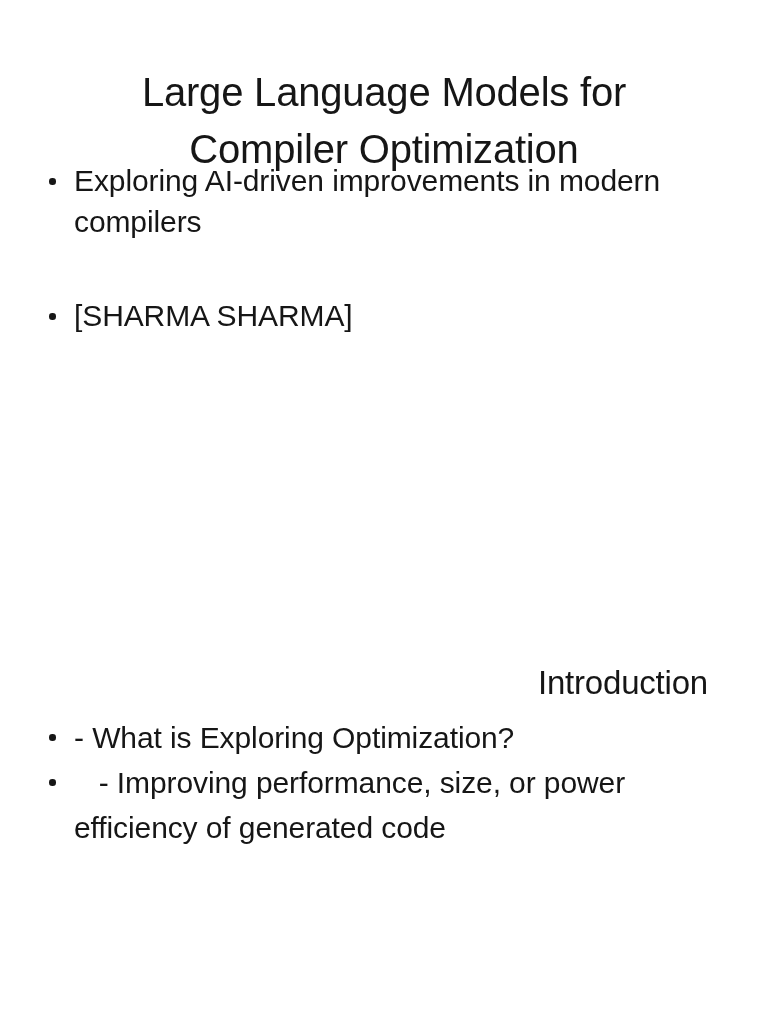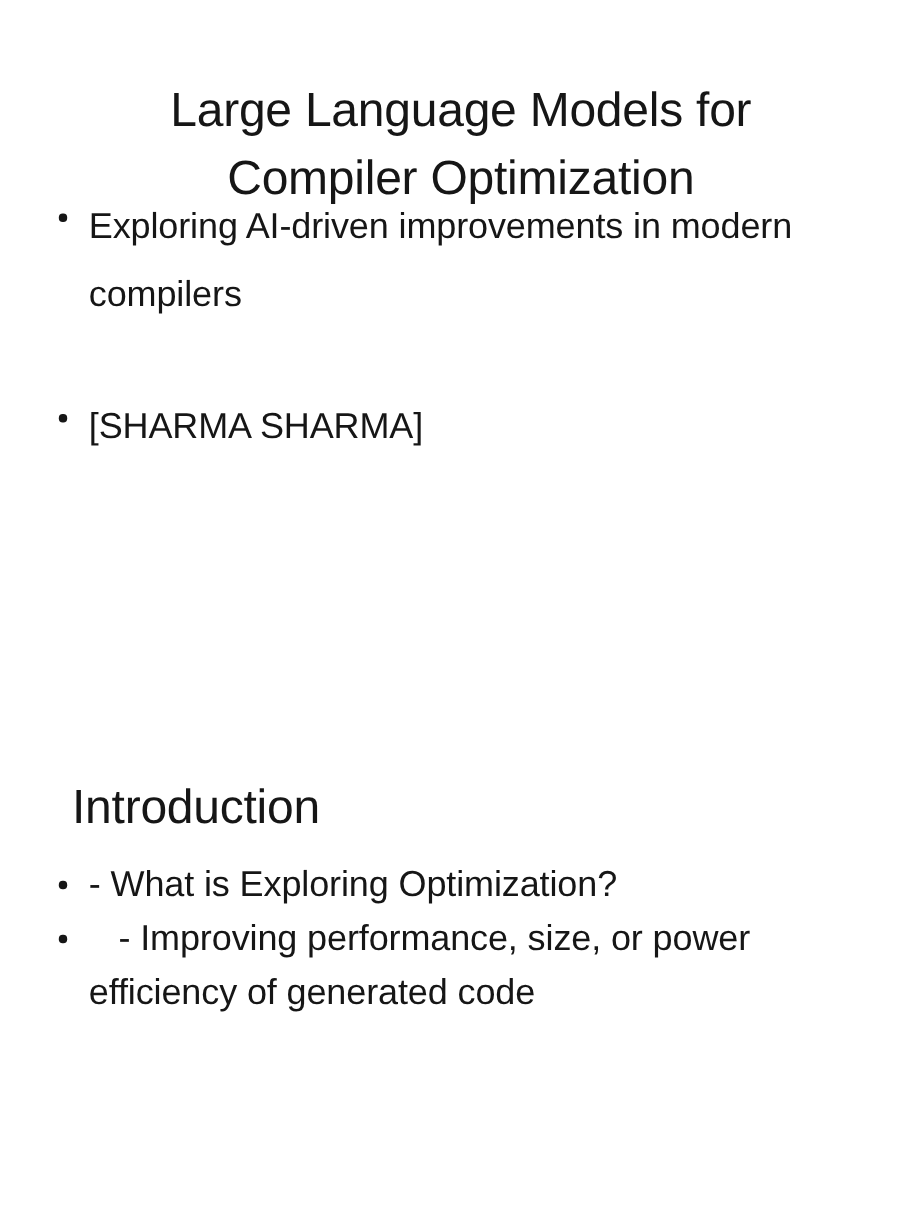--- a/index.html
+++ b/index.html
@@ -50,21 +50,21 @@
   .body-list {
     list-style: none;
     margin: 0;
     padding: 0;
   }
 
   .body-list li {
     position: relative;
     padding-left: 28px;
     font-size: 30px;
-    line-height: 57px;
+    line-height: 41px;
     font-weight: 400;
     color: #161616;
     letter-spacing: -0.1px;
     white-space: pre-wrap;
   }
 
   .body-list li::before {
     content: "";
     position: absolute;
     left: 3px;
@@ -91,24 +91,24 @@
     position: absolute;
     left: 0;
     top: 600px;
     width: 768px;
     height: 424px;
   }
 
   .section-title {
     position: absolute;
     left: 60px;
-    top: 14px;
+    top: 30px;
     width: 648px;
-    text-align: left;
-    font-size: 40px;
+    text-align: right;
+    font-size: 33px;
     line-height: 52px;
     font-weight: 400;
     letter-spacing: -0.2px;
     color: #161616;
   }
 
   .slide-two-body {
     position: absolute;
     left: 46px;
     top: 115px;

